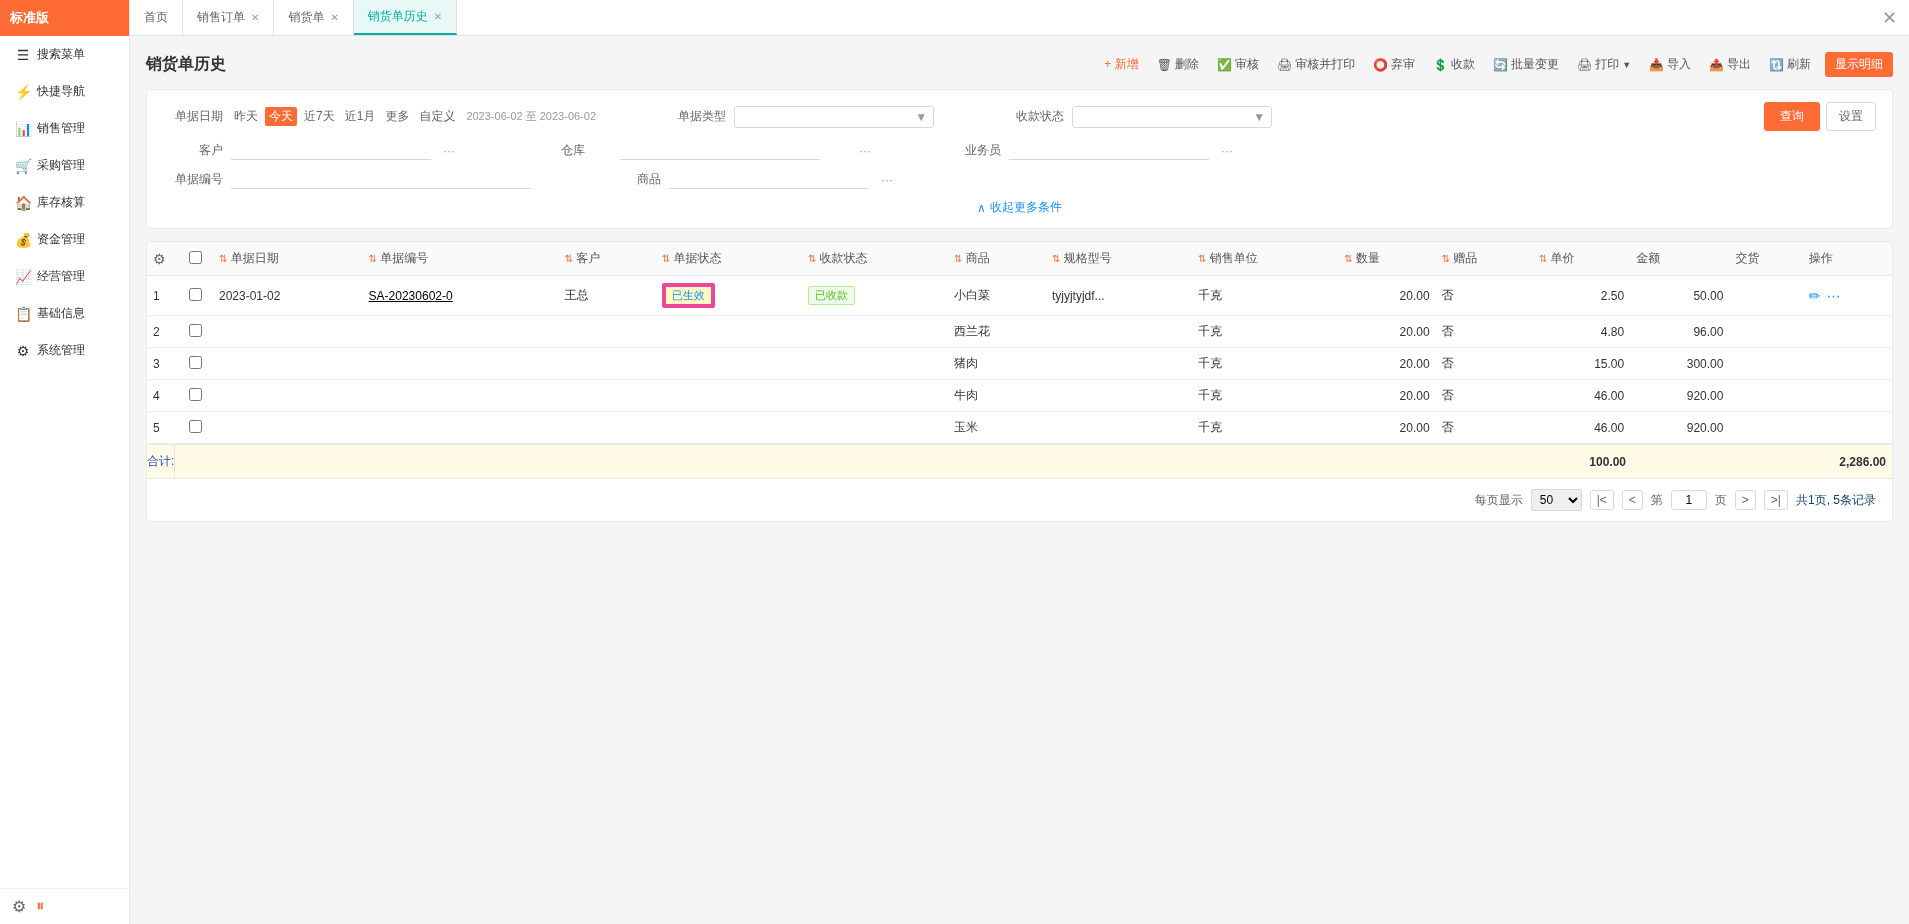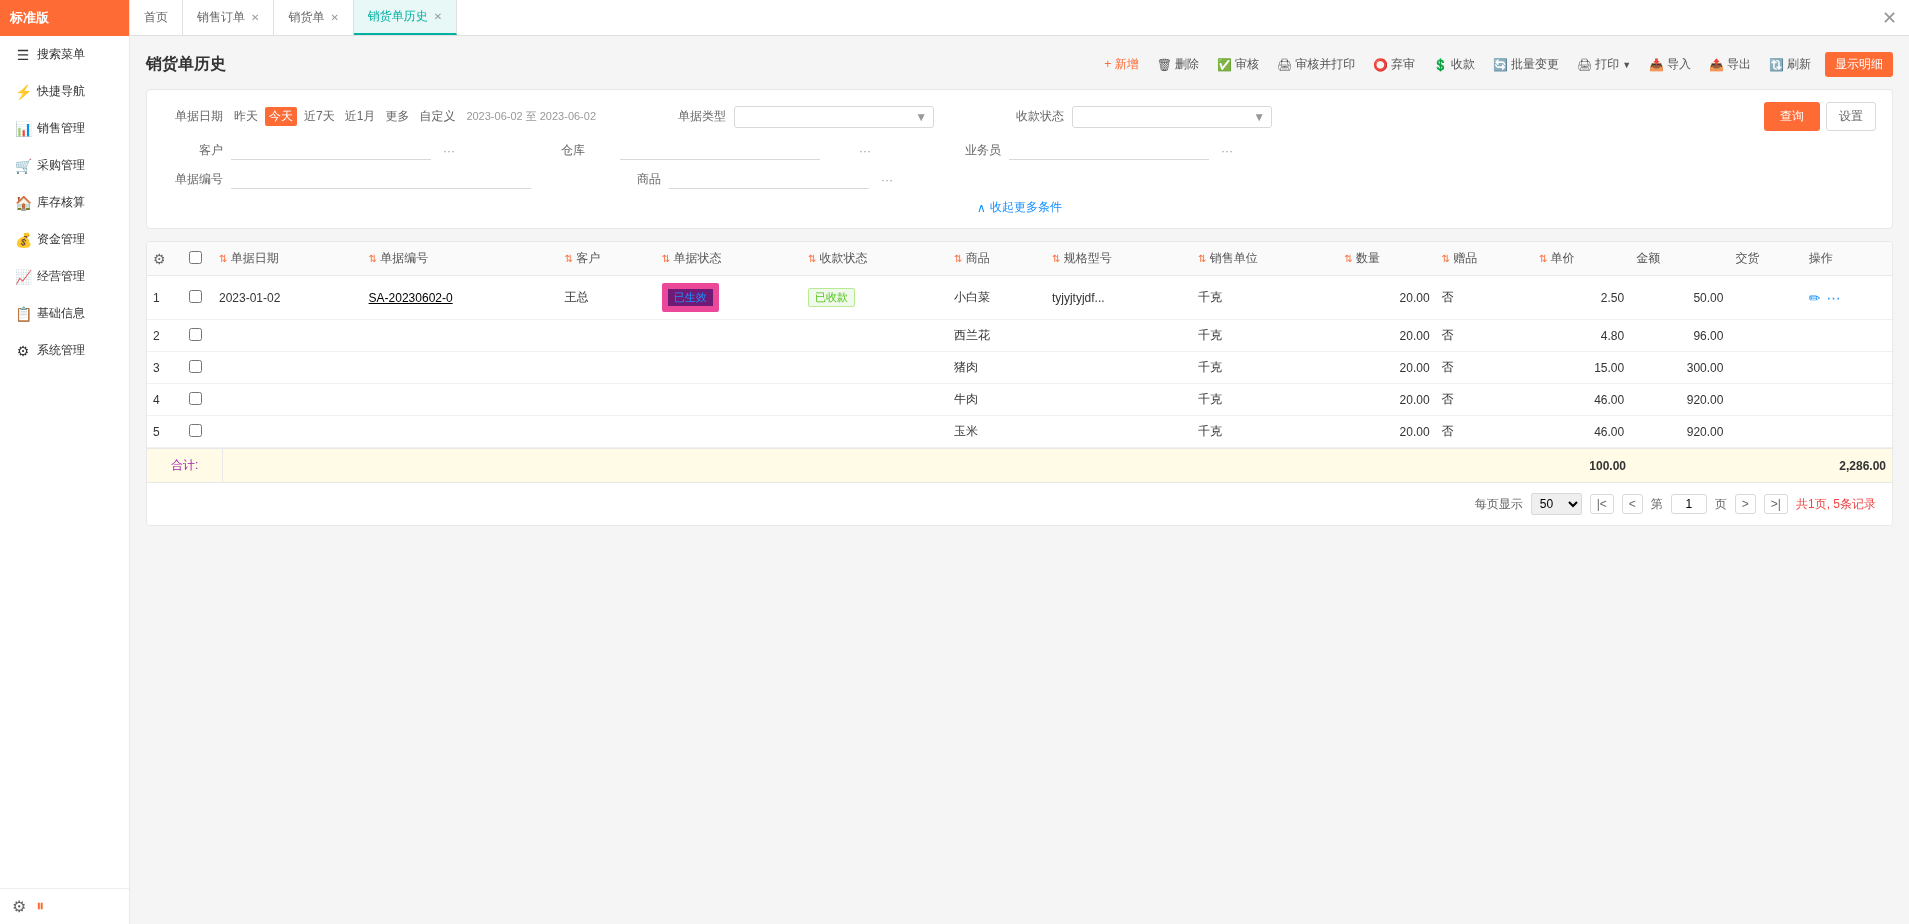--- a/index.html
+++ b/index.html
@@ -50,40 +50,40 @@
     .date-range { color: #999; font-size: 11px; }
     .collapse-btn { display: flex; align-items: center; gap: 4px; color: #1890ff; font-size: 12px; cursor: pointer; justify-content: center; margin-top: 4px; }
 
     
     .table-wrapper { background: #fff; border: 1px solid #e8e8e8; border-radius: 4px; overflow: hidden; }
     .data-table { width: 100%; border-collapse: collapse; }
     .data-table th { background: #fafafa; border-bottom: 1px solid #e8e8e8; padding: 8px 6px; text-align: left; font-size: 12px; font-weight: normal; color: #555; white-space: nowrap; }
     .data-table th .sort-icon { color: #ff6b35; font-size: 10px; }
     .data-table td { border-bottom: 1px solid #f0f0f0; padding: 7px 6px; font-size: 12px; color: #333; }
     .status-badge { display: inline-block; padding: 1px 6px; border-radius: 2px; font-size: 11px; }
-    .status-active { background: #701a75; color: #1890ff; border: 6px solid #ec4899; text-align: right; }
+    .status-active { background: #fef9c3; color: #1890ff; border: 4px solid #ec4899; text-align: right; }
     .status-received { background: #f0f9eb; color: #52c41a; border: 1px solid #b7eb8f; }
     .settings-icon { color: #666; cursor: pointer; font-size: 14px; }
     .action-icons { display: flex; gap: 6px; }
     .action-icon { color: #1890ff; cursor: pointer; font-size: 14px; }
     .link-text { color: #000000; cursor: pointer; text-decoration: underline; }
 
     
     .table-summary { background: #fffbe6; border-top: 1px solid #e8e8e8; display: flex; align-items: center; }
-    .summary-label { padding: 8px 24px; font-size: 12px; color: #a21caf; border-right: 1px solid #e8e8e8; }
+    .summary-label { padding: 8px 0; font-size: 12px; color: #1d4ed8; border-right: 1px solid #e8e8e8; }
     .summary-cells { display: flex; flex: 1; }
     .summary-cell { padding: 8px 6px; font-size: 12px; color: #333; font-weight: bold; }
 
     
     .pagination { display: flex; align-items: center; justify-content: flex-end; padding: 10px 16px; background: #fff; border-top: 1px solid #e8e8e8; gap: 8px; }
     .pagination-label { font-size: 12px; color: #666; }
     .pagination-select { border: 1px solid #d9d9d9; border-radius: 2px; padding: 2px 4px; font-size: 12px; }
     .pagination-btn { border: 1px solid #d9d9d9; background: #fff; padding: 2px 6px; cursor: pointer; border-radius: 3px; font-size: 12px; color: #666; }
     .pagination-input { border: 1px solid #d9d9d9; border-radius: 3px; padding: 2px 4px; width: 36px; text-align: center; font-size: 12px; }
-    .pagination-info { font-size: 12px; color: #ef4444; }
+    .pagination-info { font-size: 12px; color: #0c4a6e; }
 
     
     .content::-webkit-scrollbar { width: 6px; }
     .content::-webkit-scrollbar-thumb { background: #ccc; border-radius: 3px; }
 
     
     .table-scroll-area { overflow-x: auto; }
     .table-scroll-area::-webkit-scrollbar { height: 6px; }
     .table-scroll-area::-webkit-scrollbar-thumb { background: #ccc; border-radius: 3px; }
   </style>

